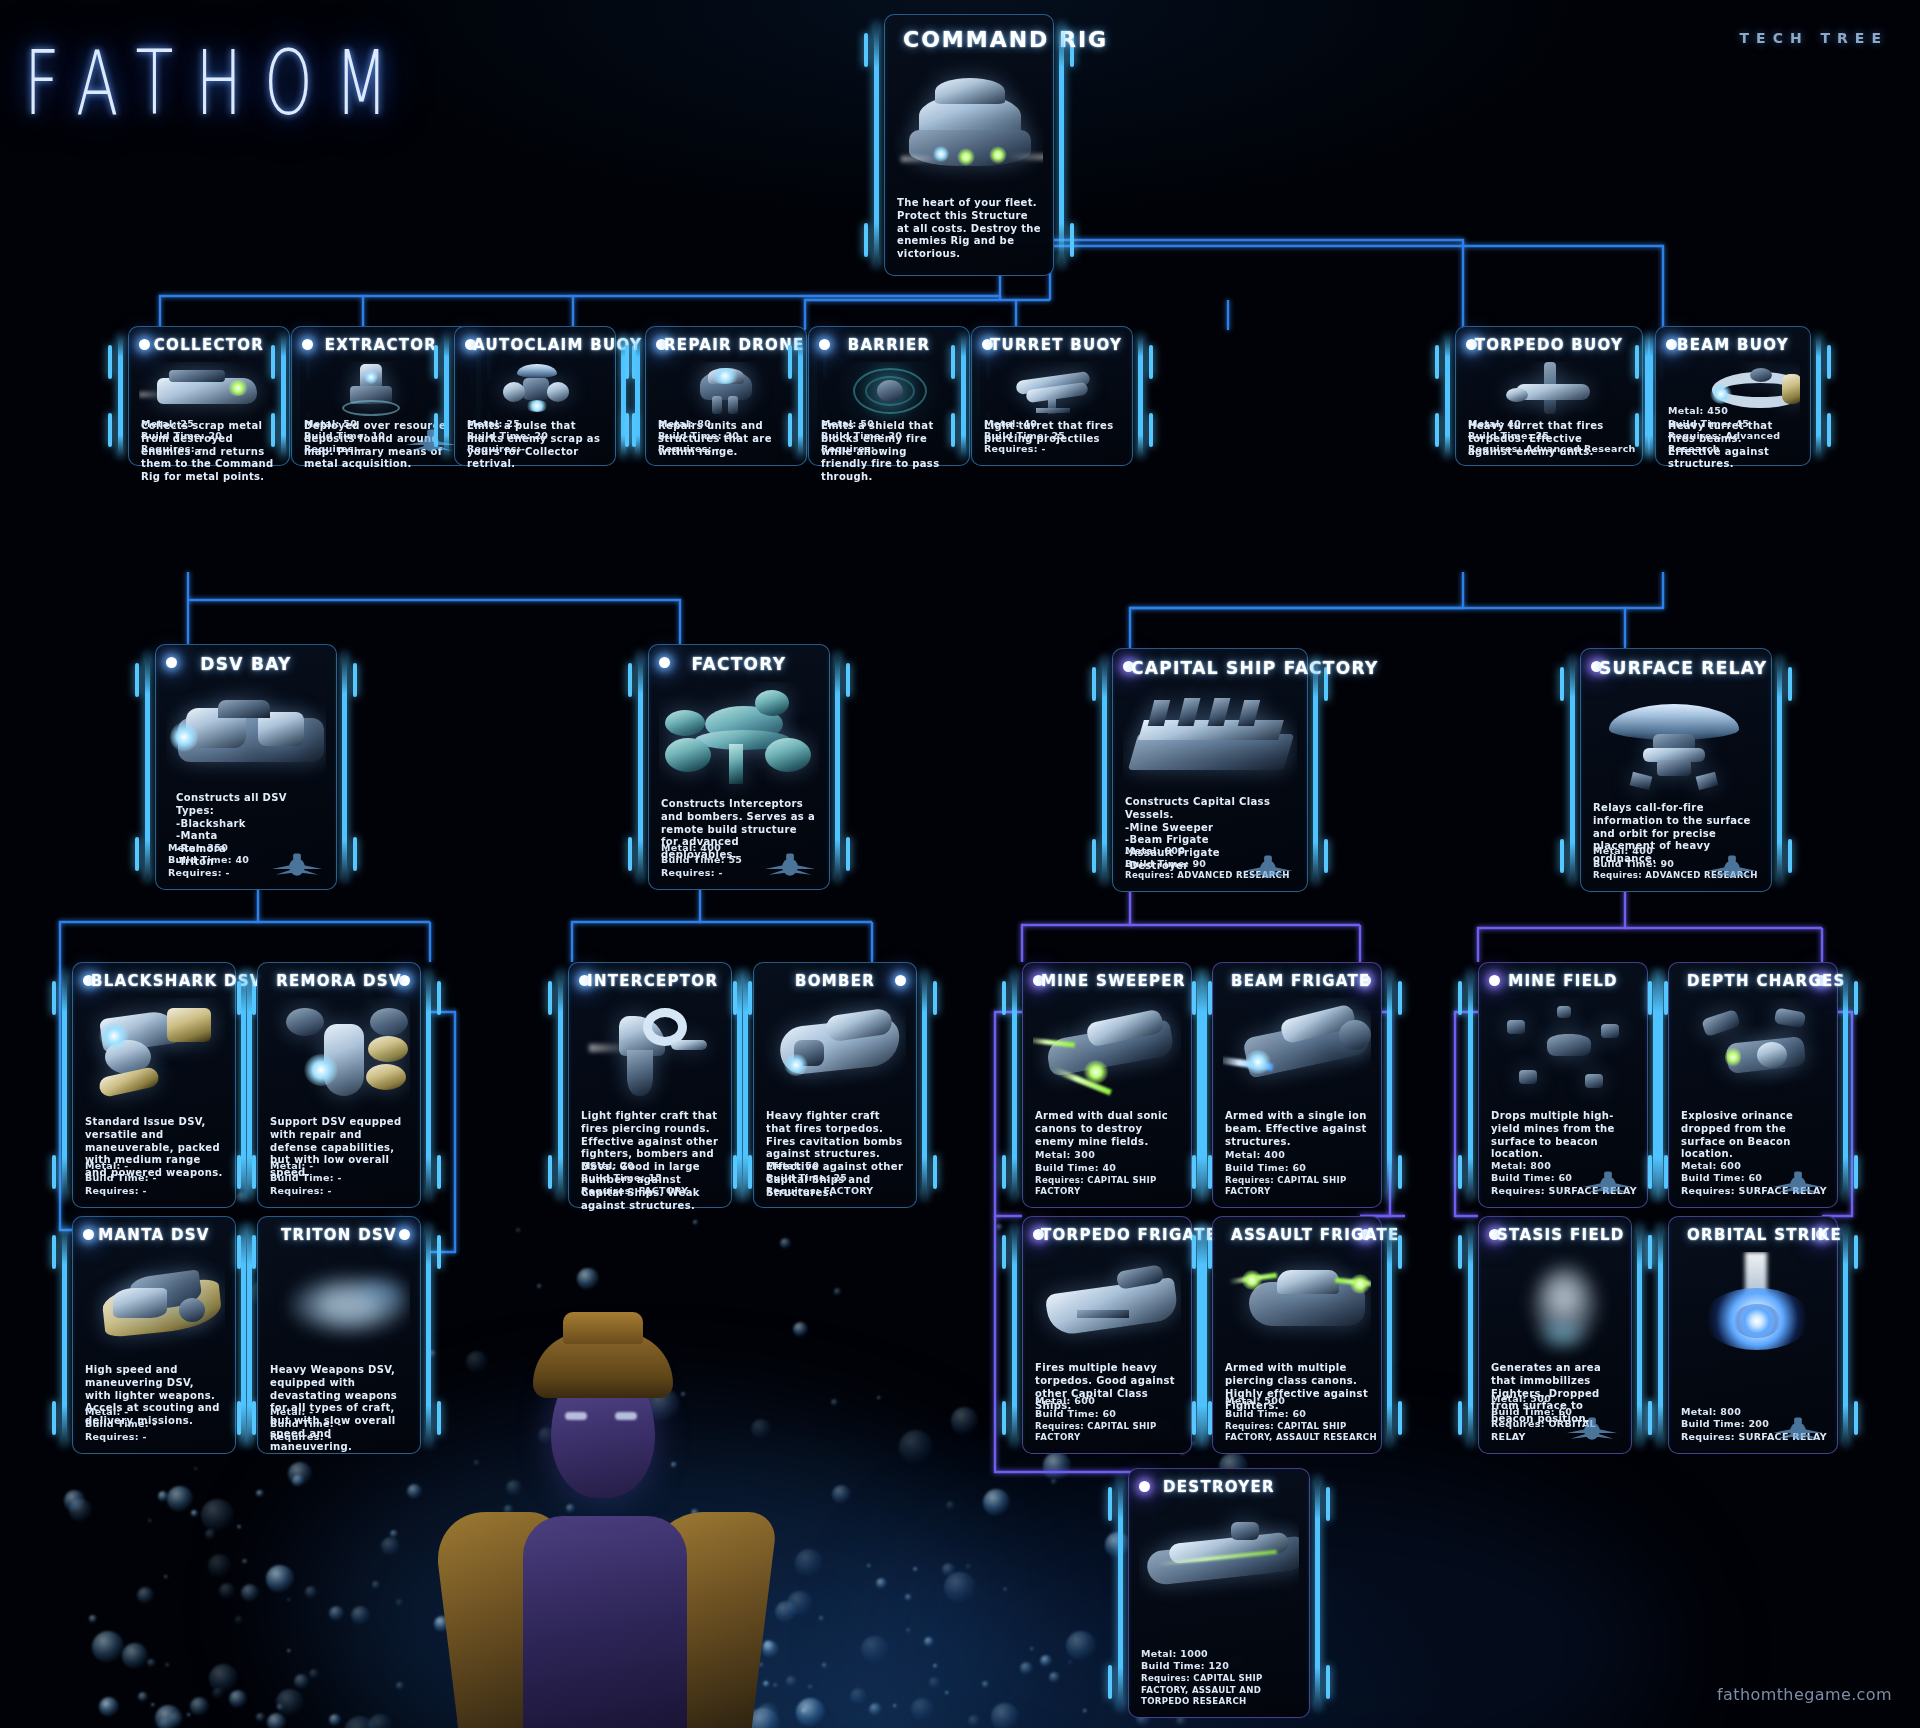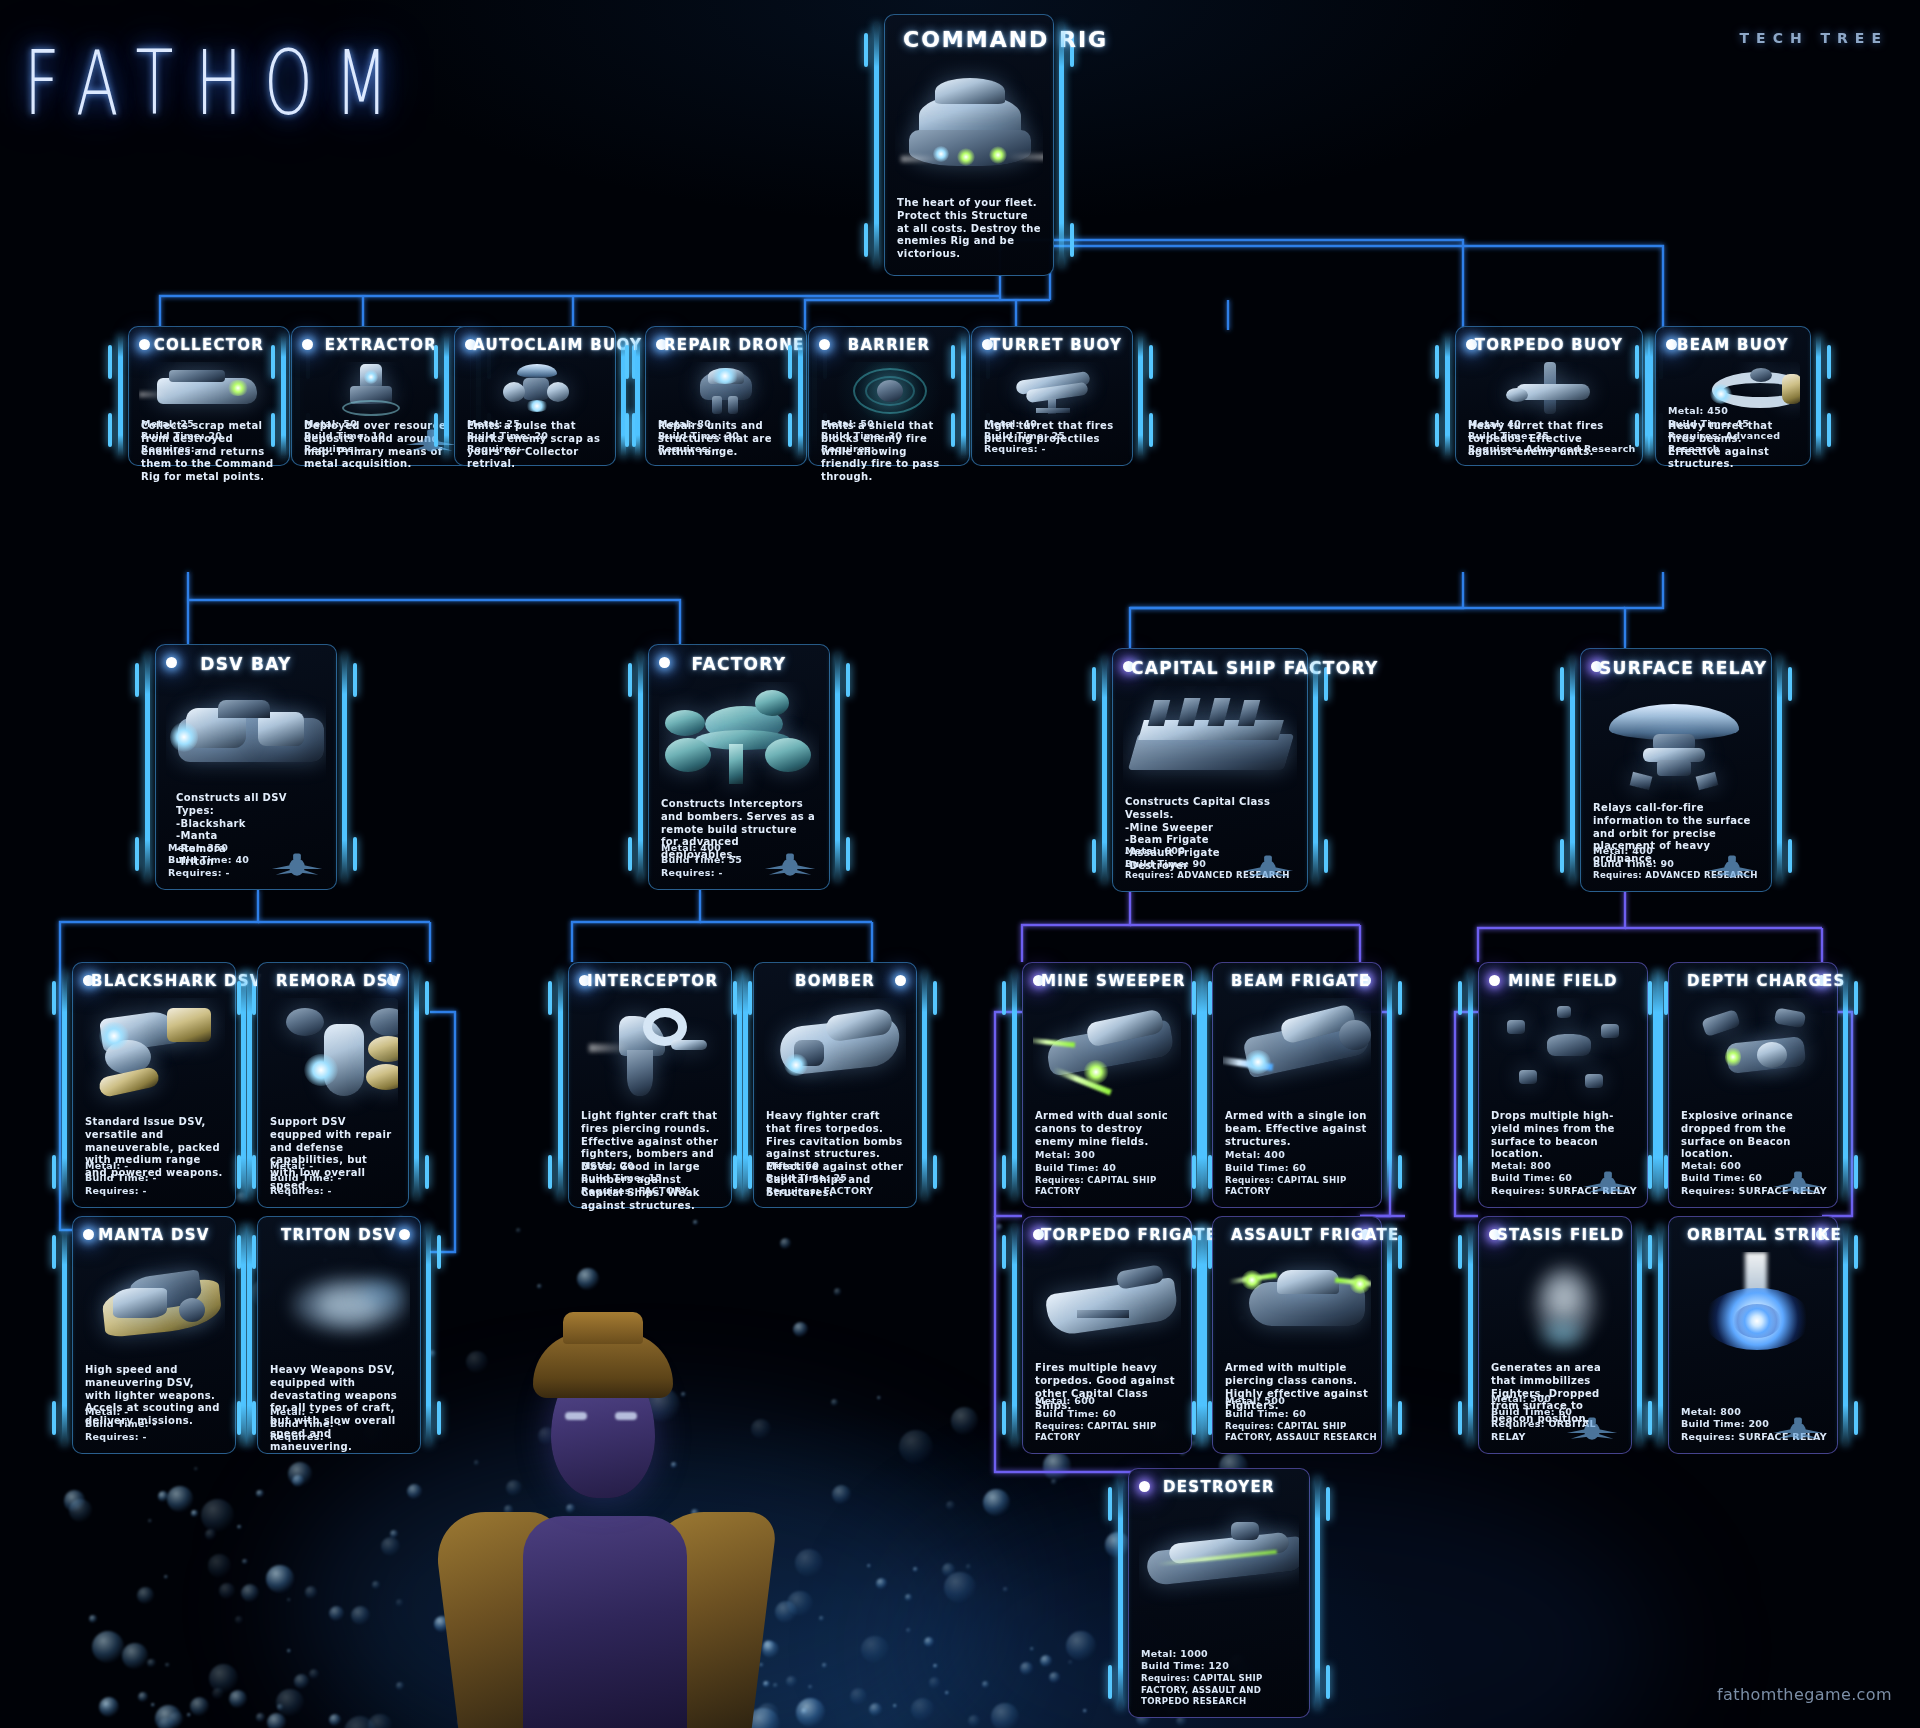--- a/index.html
+++ b/index.html
@@ -927,21 +927,21 @@
     </div>
   </div>
   <div class="card-desc">Standard Issue DSV, versatile and maneuverable, packed with medium range and powered weapons.</div>
   <div class="card-stats">
     <div><span>Metal:</span> <span>-</span></div>
     <div><span>Build Time:</span> <span>-</span></div>
     <div><span>Requires:</span> <span>-</span></div>
   </div>
 </div>
 
-<div class="card" style="left:257px; top:962px; width:152px; height:246px;">
+<div class="card" style="left:257px; top:962px; width:164px; height:246px;">
   <div class="rail-notch tl"></div>
     <div class="rail-notch bl"></div>
     <div class="rail-notch tr"></div>
     <div class="rail-notch br"></div>
   <div class="node-dot right"></div>
   <div class="card-title">REMORA DSV</div>
   <div class="card-art" style="height:118px;">
     <div class="art">
       <div class="hull" style="left:56px;top:26px;width:40px;height:72px;border-radius:14px 14px 22px 22px;"></div>
       <div class="hull dark" style="left:18px;top:10px;width:38px;height:28px;border-radius:50%;"></div>

